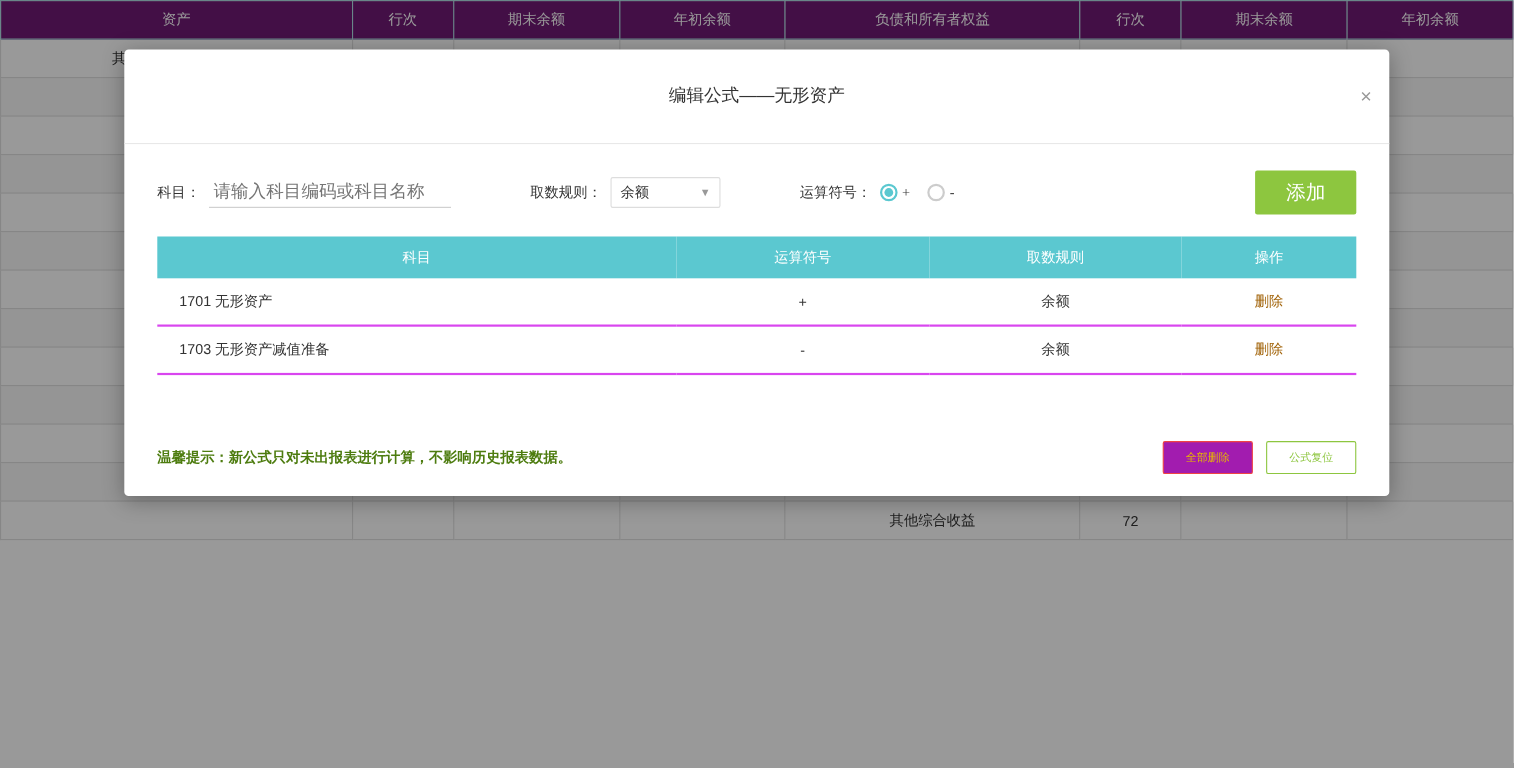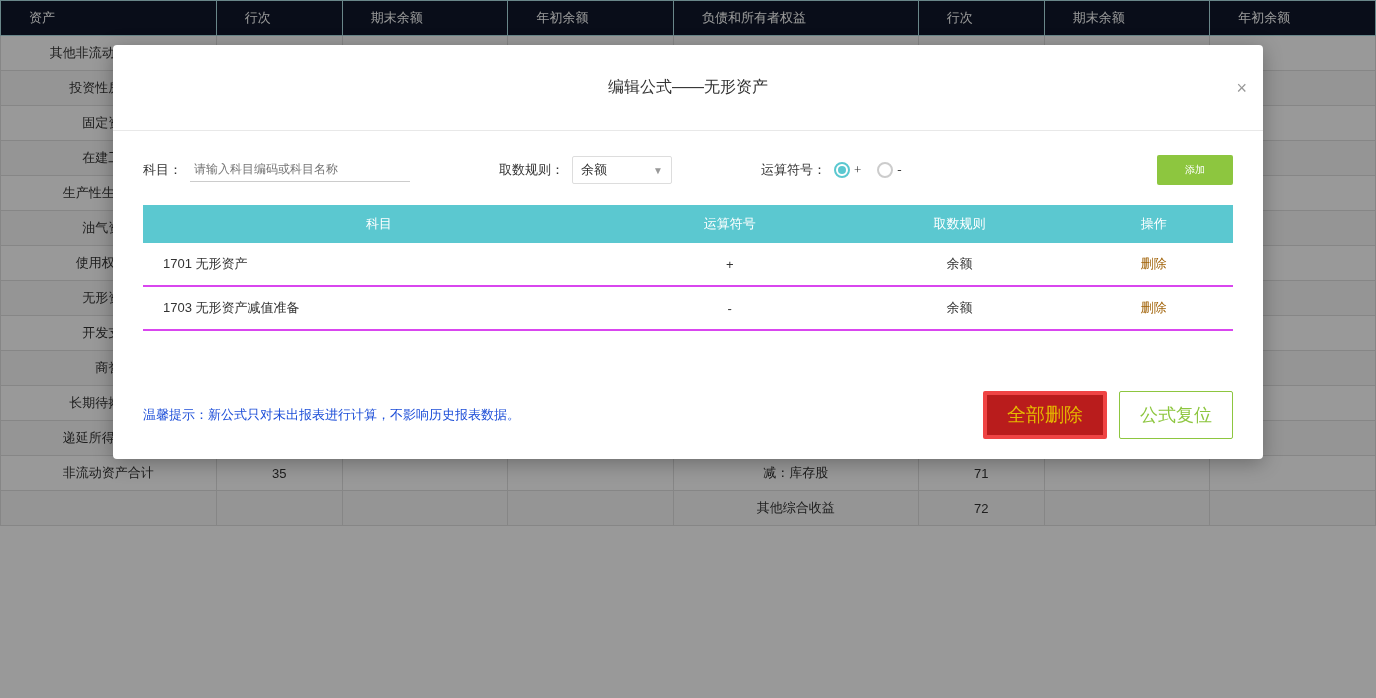--- a/index.html
+++ b/index.html
@@ -21,26 +21,26 @@
       background: #fff;
     }
 
     .bg-table {
       width: 100%;
       border-collapse: collapse;
       font-size: 13px;
     }
 
     .bg-table th {
-      background: #0f172a;
+      background: #701a75;
       color: #fff;
-      padding: 8px 28px;
+      padding: 8px 7px;
       border: 1px solid #b0e0e4;
       font-weight: normal;
-      text-align: left;
+      text-align: center;
     }
 
     .bg-table td {
       padding: 8px 12px;
       border: 1px solid #e0e0e0;
       color: #333;
       text-align: center;
     }
 
     .bg-table tr:nth-child(even) td {
@@ -98,35 +98,35 @@
 
     .modal-body {
       padding: 24px 30px;
     }
 
     
     .form-row {
       display: flex;
       align-items: center;
       margin-bottom: 20px;
-      gap: 17px;
+      gap: 0;
     }
 
     .form-label {
       color: #333;
       margin-right: 8px;
       white-space: nowrap;
       font-size: 13px;
     }
 
     .form-input {
       border: none;
       border-bottom: 1px solid #ccc;
       outline: none;
-      font-size: 12px;
+      font-size: 16px;
       color: #000000;
       width: 220px;
       padding: 4px 4px;
       background: transparent;
       font-family: Liberation Serif, serif;
     }
 
     .form-section {
       display: flex;
       align-items: center;
@@ -203,21 +203,21 @@
       font-size: 13px;
       color: #333;
     }
 
     .btn-add {
       background: #8dc63f;
       color: #fff;
       border: none;
       padding: 8px 28px;
       border-radius: 2px;
-      font-size: 10px;
+      font-size: 18px;
       cursor: pointer;
       margin-left: auto;
     }
 
     
     .data-table {
       width: 100%;
       border-collapse: collapse;
       margin-bottom: 20px;
     }
@@ -255,46 +255,47 @@
 
     
     .modal-footer {
       padding: 16px 30px 20px;
       display: flex;
       align-items: center;
       justify-content: space-between;
     }
 
     .hint-text {
-      color: #1d4ed8;
-      font-size: 13px;
+      color: #4d7c0f;
+      font-size: 13px;
+      font-weight: bold;
     }
 
     .footer-btns {
       display: flex;
       gap: 12px;
     }
 
     .btn-outline-yellow {
-      border: 4px solid #ef4444;
+      border: 1px solid #ef4444;
       color: #e6b800;
-      background: #b91c1c;
+      background: #a21caf;
       padding: 7px 20px;
       border-radius: 2px;
-      font-size: 19px;
+      font-size: 10px;
       cursor: pointer;
     }
 
     .btn-outline-green {
       border: 1px solid #8dc63f;
       color: #8dc63f;
       background: #fff;
       padding: 7px 20px;
       border-radius: 2px;
-      font-size: 18px;
+      font-size: 10px;
       cursor: pointer;
     }
 
     
     .spacer { flex: 1; }
   </style>
 </head>
 <body>
 
 <div class="bg-table-wrap">
@@ -426,30 +427,20 @@
           <td>递延所得税资产</td>
           <td></td>
           <td></td>
           <td></td>
           <td></td>
           <td></td>
           <td></td>
           <td></td>
         </tr>
         <tr>
-          <td>非流动资产合计</td>
-          <td>35</td>
-          <td></td>
-          <td></td>
-          <td>减：库存股</td>
-          <td>71</td>
-          <td></td>
-          <td></td>
-        </tr>
-        <tr>
           <td></td>
           <td></td>
           <td></td>
           <td></td>
           <td>其他综合收益</td>
           <td>72</td>
           <td></td>
           <td></td>
         </tr>
       </tbody>

